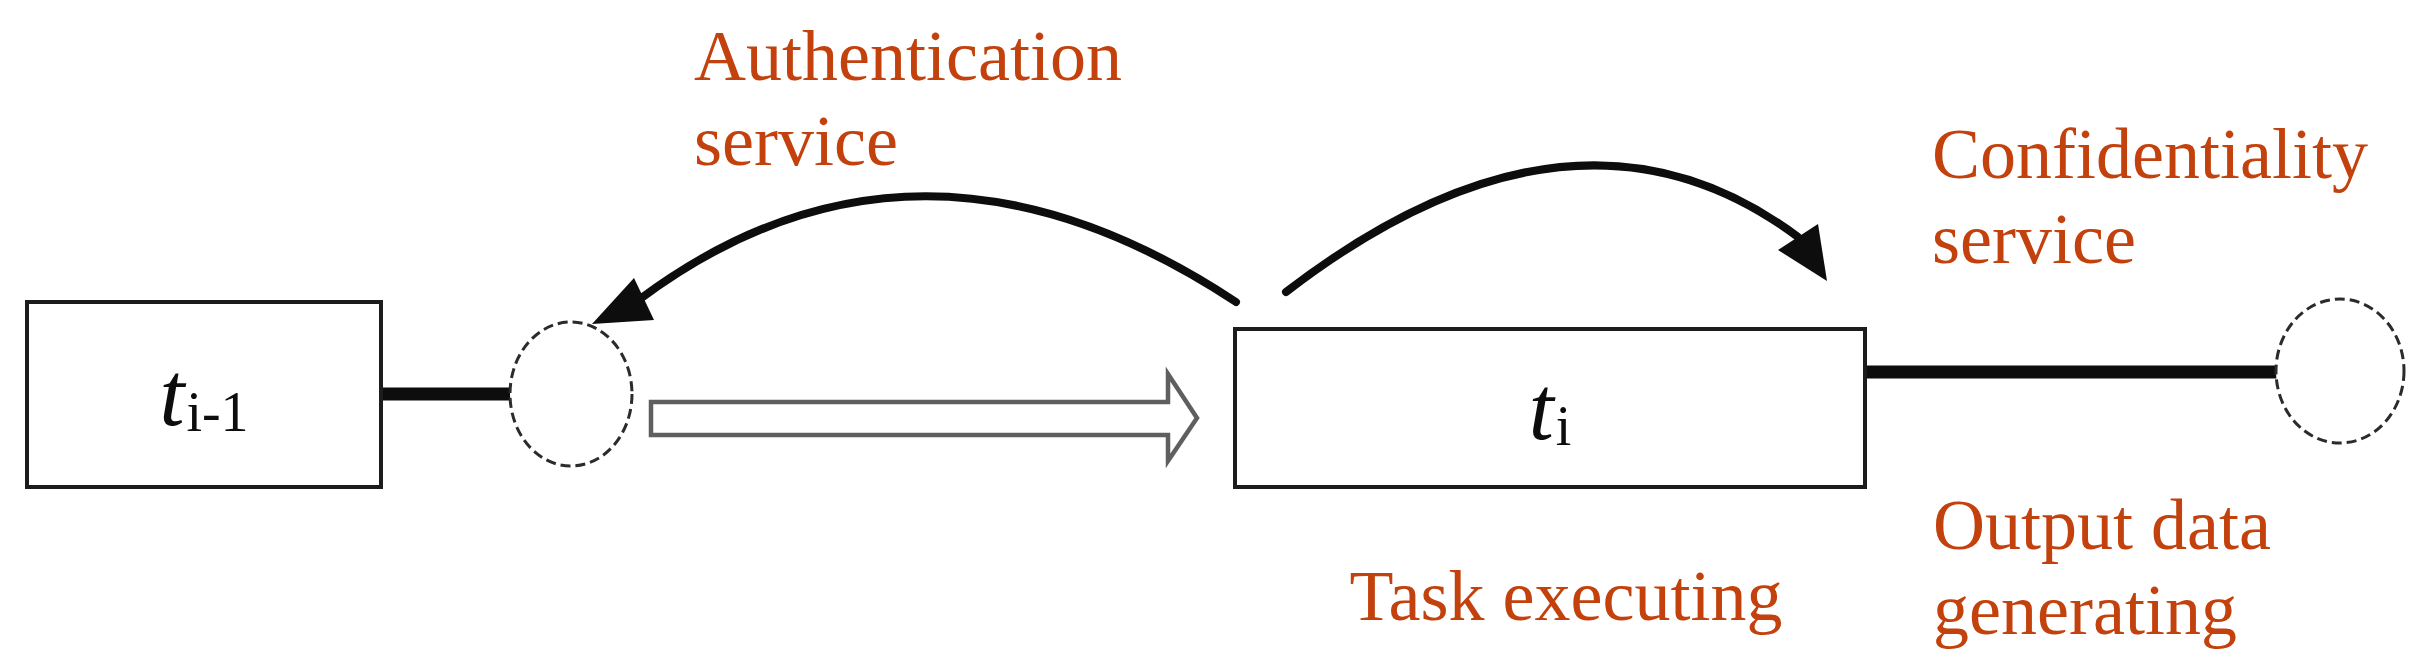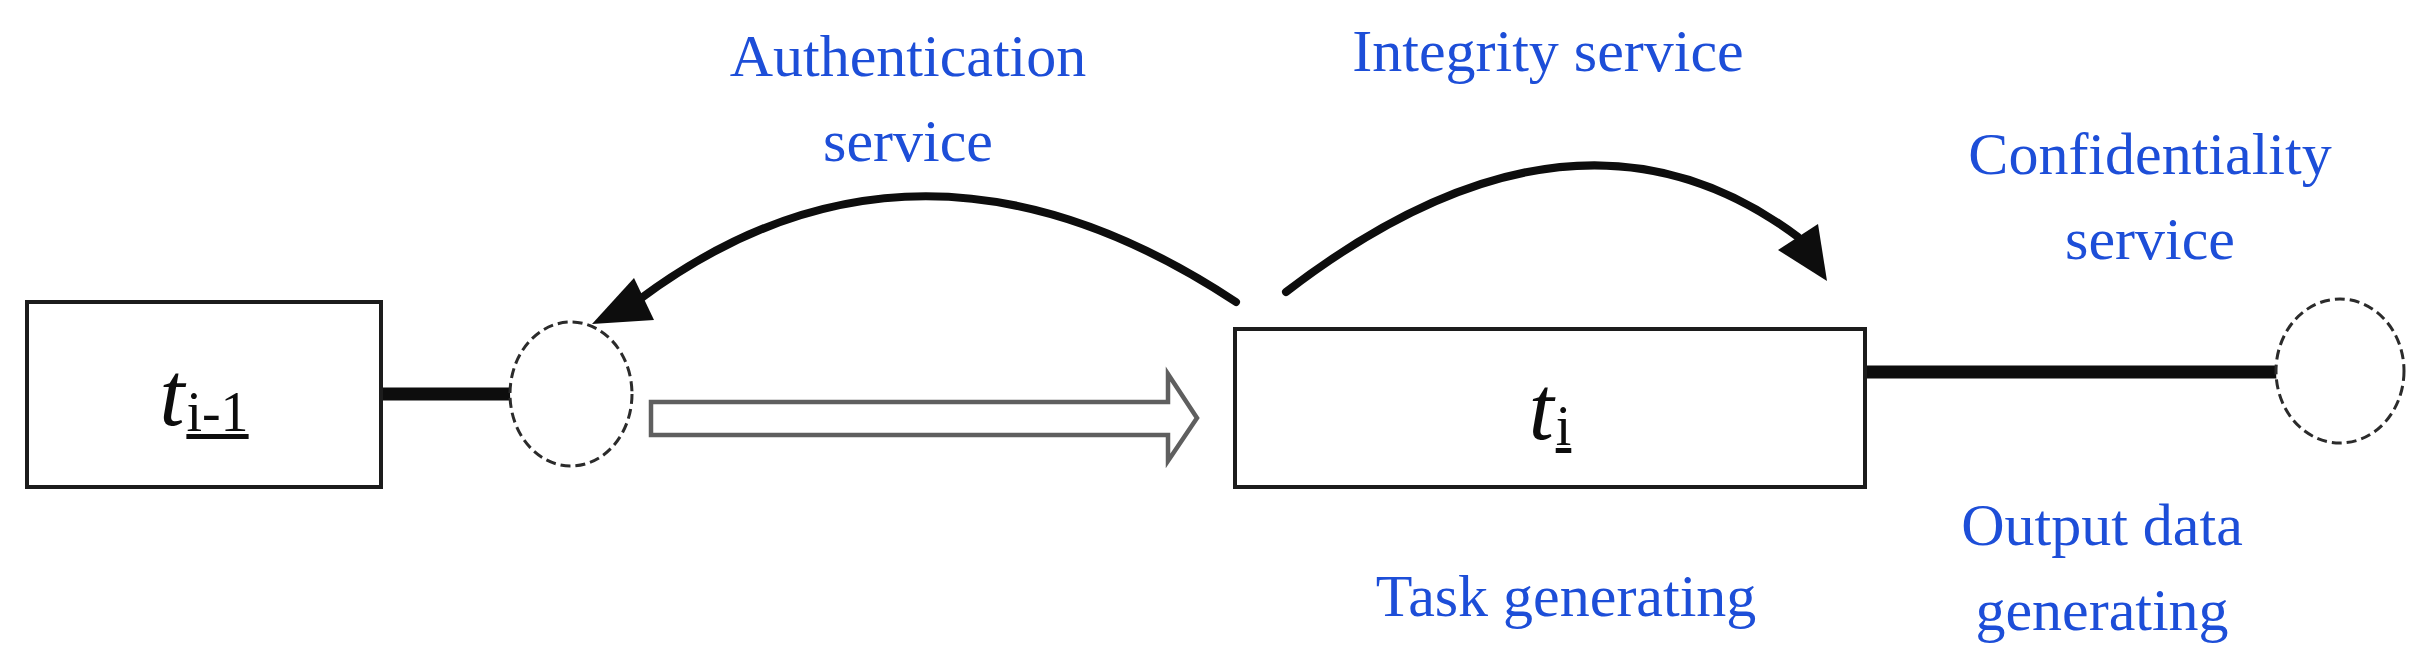--- a/index.html
+++ b/index.html
@@ -17,45 +17,43 @@
     color: #0d0d0d;
   }
   #shapes {
     position: absolute;
     left: 0;
     top: 0;
   }
   .label {
     position: absolute;
     transform: translateX(-50%);
-    text-align: center;
-    font-size: 60px;
+    font-size: 72px;
     line-height: 85px;
     white-space: nowrap;
-    color: #1d4ed8;
+    color: #c2410c;
   }
   .label span { display: block; }
   .node-label {
     position: absolute;
     display: flex;
     align-items: center;
     justify-content: center;
     font-size: 90px;
     color: #0d0d0d;
   }
   .node-label .sym {
     font-style: italic;
   }
   .node-label .sub {
     font-style: normal;
     font-size: 56px;
     position: relative;
     top: 0.32em;
     margin-left: 2px;
-    text-decoration: underline;
   }
 </style>
 </head>
 <body>
 
 <div id="figure">
 
   <svg id="shapes" width="2415" height="662" viewBox="0 0 2415 662">
 
     <path d="M 1236 302 Q 918 92 640 299" fill="none" stroke="#0d0d0d" stroke-width="8" stroke-linecap="round"></path>
@@ -77,32 +75,29 @@
     <ellipse cx="2340" cy="371" rx="64" ry="72" fill="#ffffff" stroke="#2b2b2b" stroke-width="3" stroke-dasharray="10 5"></ellipse>
 
     <polygon points="651,402 1168,402 1168,374 1197,418 1168,461 1168,435 651,435" fill="#ffffff" stroke="#5f5f5f" stroke-width="4.5" stroke-linejoin="miter"></polygon>
   </svg>
 
   <div class="label" style="left:908px; top:14px;">
     <span>Authentication</span>
     <span>service</span>
   </div>
 
-  <div class="label" style="left:1548px; top:9px;">
-    <span>Integrity service</span>
-  </div>
 
   <div class="label" style="left:2112px; top:112px;margin-left:38px;">
     <span>Confidentiality</span>
     <span>service</span>
   </div>
 
 
   <div class="label" style="left:1566px; top:554px;">
-    <span>Task generating</span>
+    <span>Task executing</span>
   </div>
 
   <div class="label" style="left:2102px; top:467px;margin-top:16px;">
     <span>Output data</span>
     <span>generating</span>
   </div>
 
   <div class="node-label" style="left:27px; top:302px; width:354px; height:185px;">
     <span class="sym">t</span>
       <span class="sub">i-1</span>

